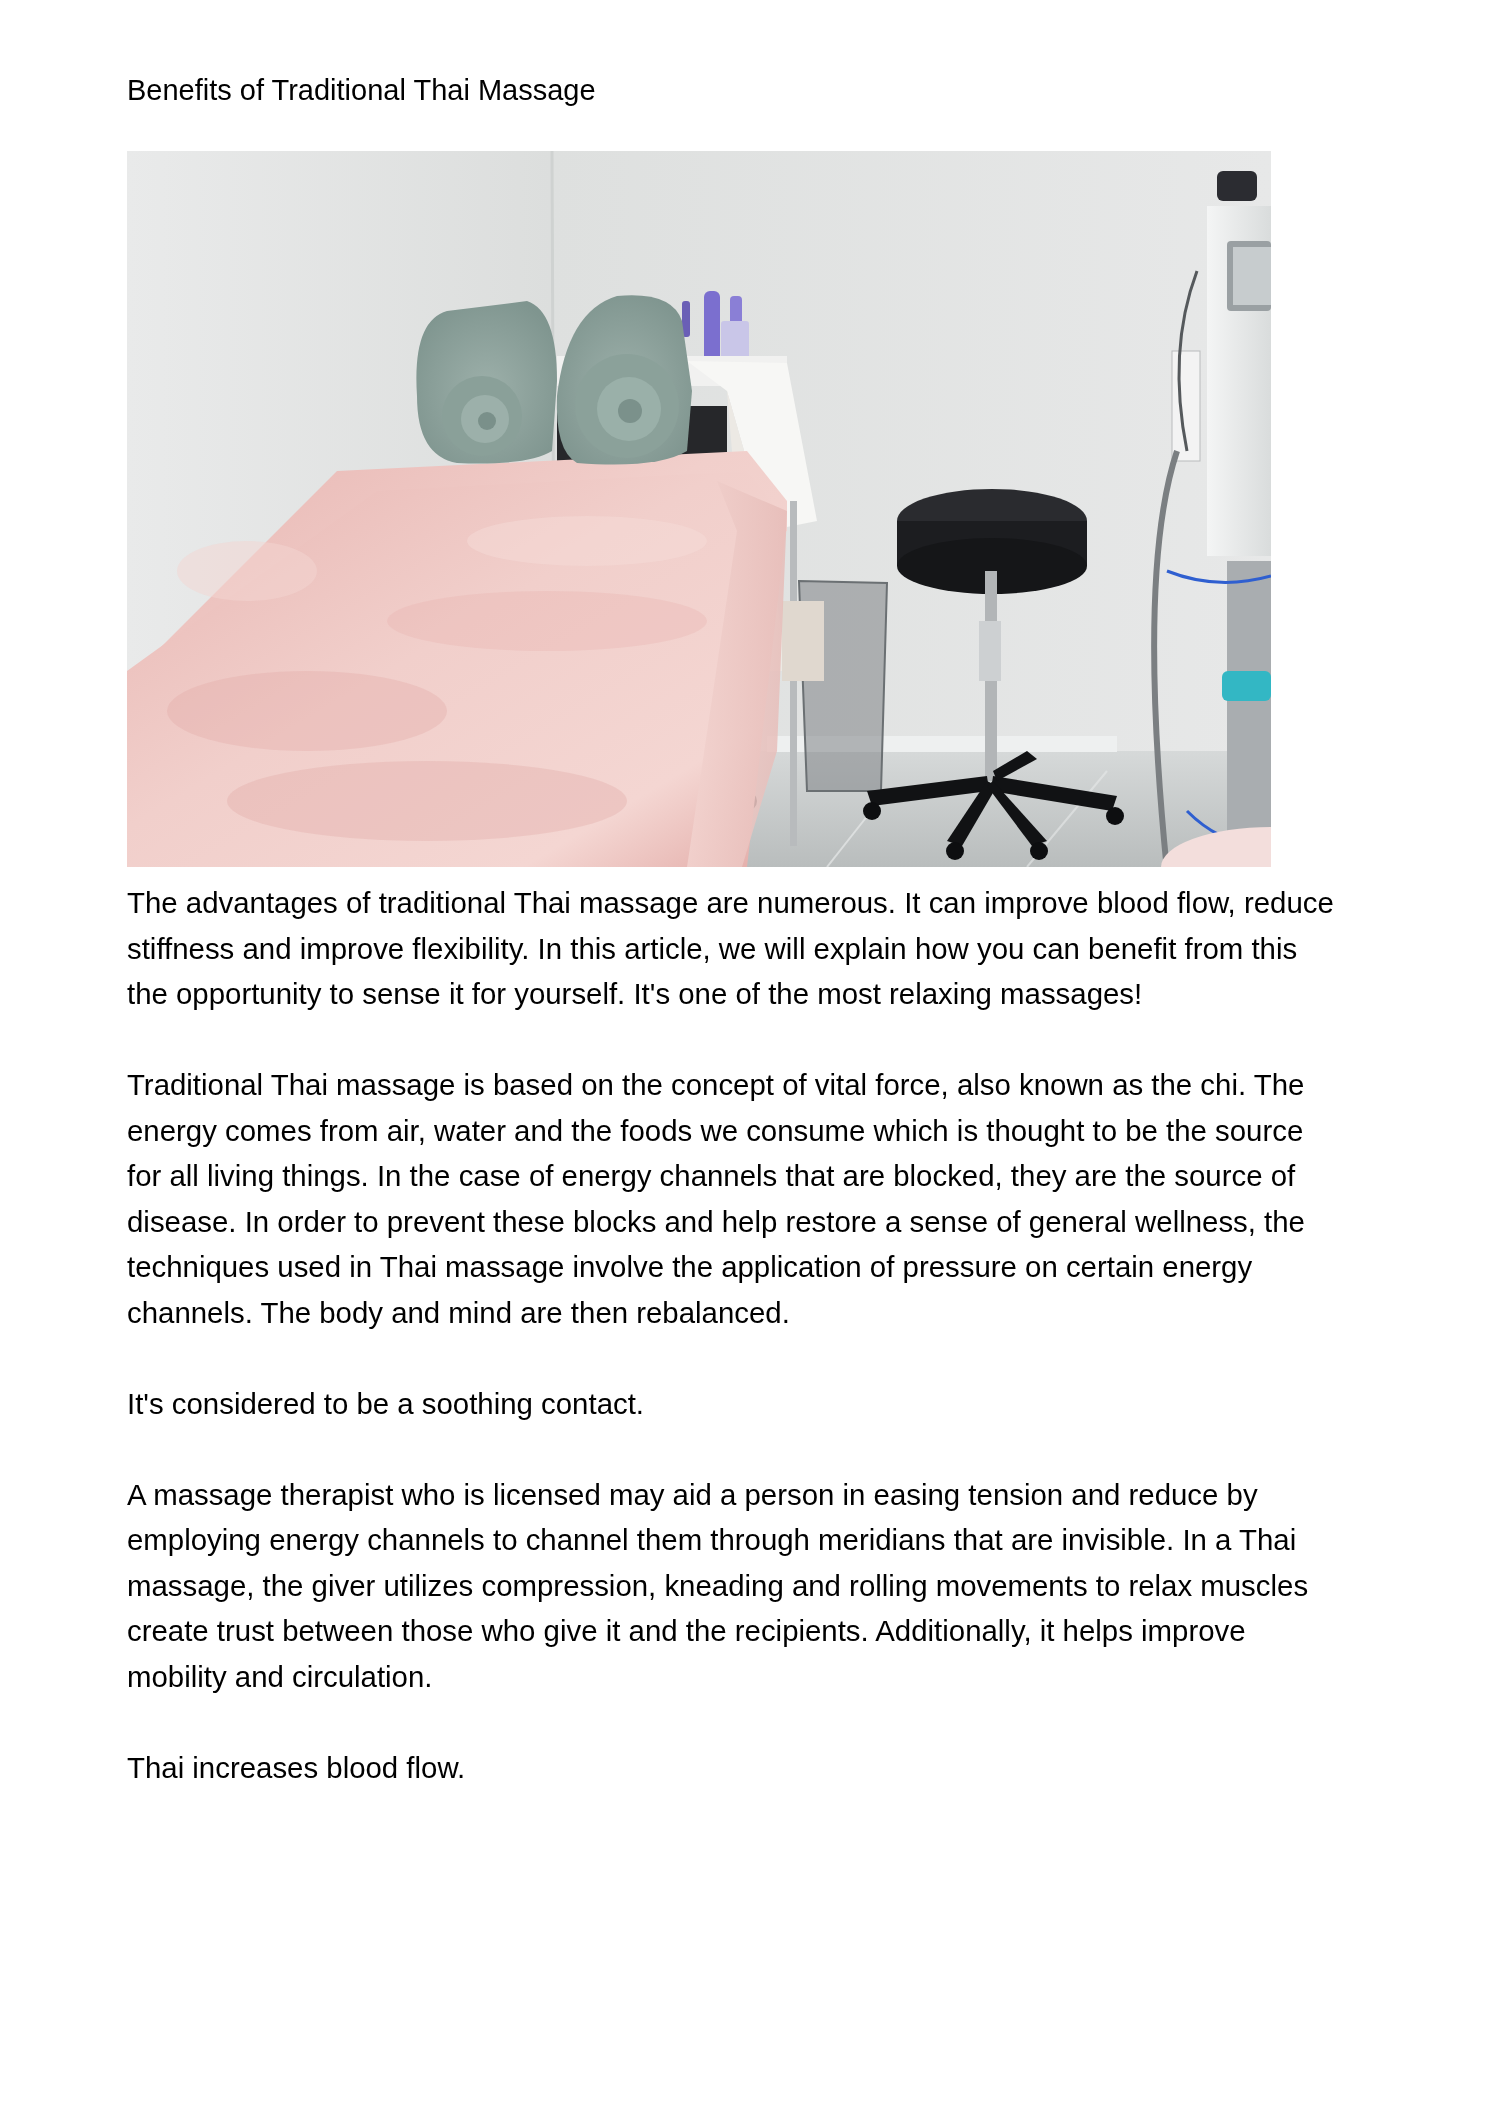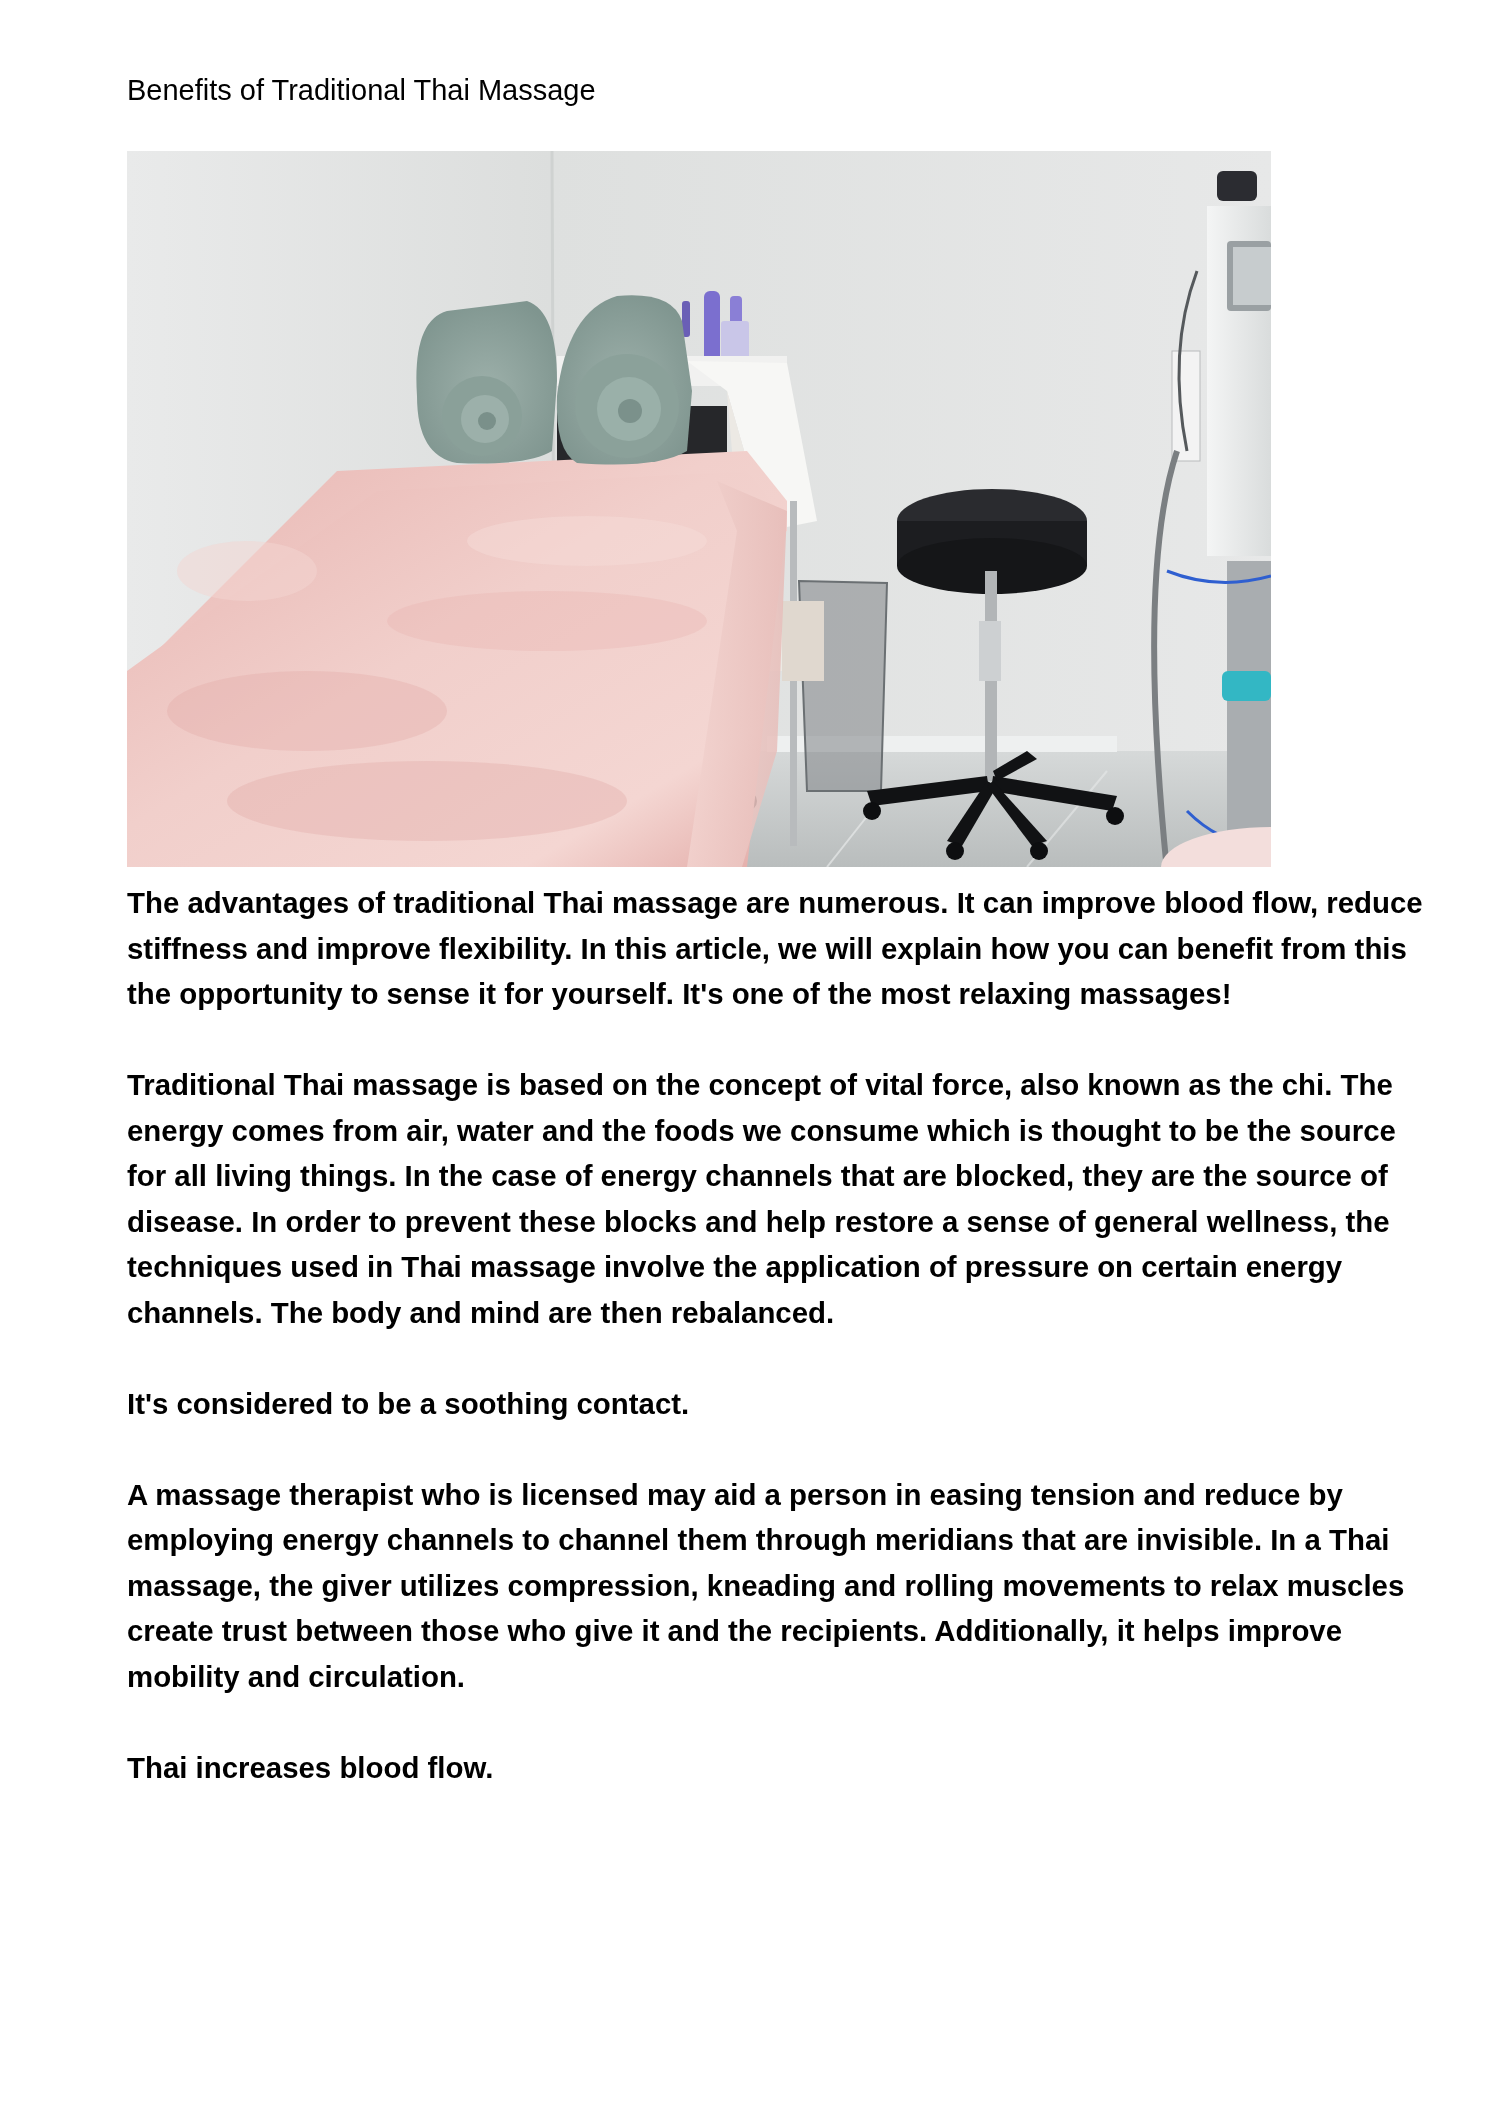--- a/index.html
+++ b/index.html
@@ -44,21 +44,20 @@
       position: absolute;
       left: 127px;
       top: 880px;
       width: 1280px;
       font-size: 29.4px;
       line-height: 45.5px;
     }
     .article-body p {
       margin: 0 0 45.5px 0;
       padding: 0;
-      font-weight: bold;
     }
     .article-body .line {
       display: block;
       white-space: nowrap;
     }
   </style>
 </head>
 <body>
 
 <h1 class="page-title">Benefits of Traditional Thai Massage</h1>

